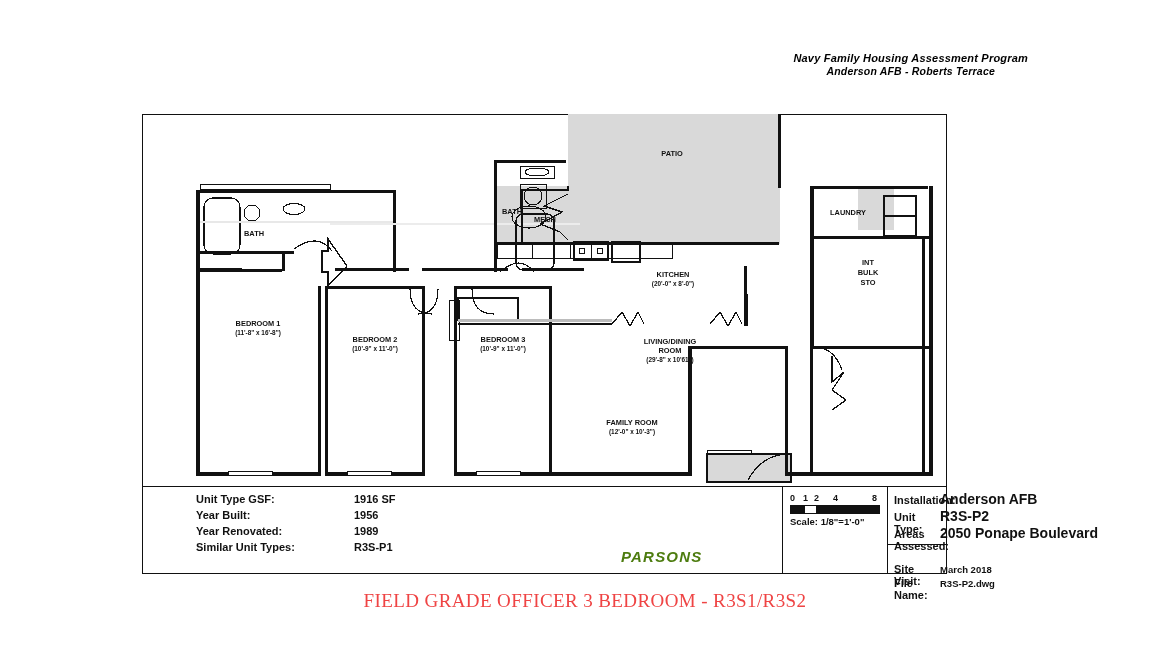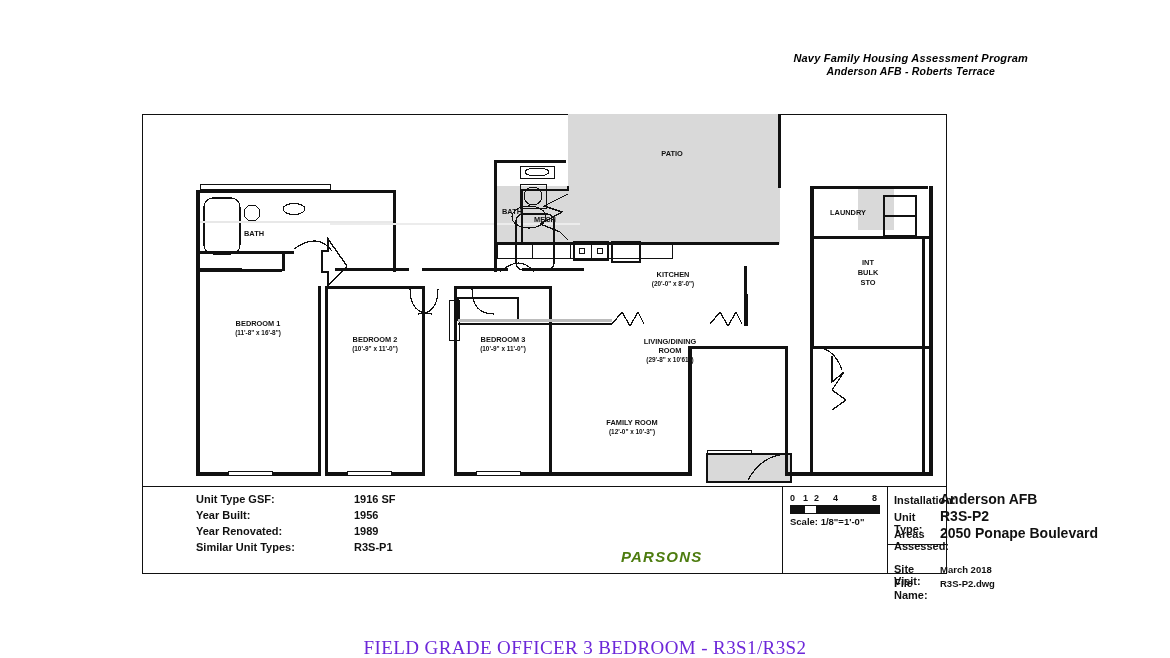--- a/index.html
+++ b/index.html
@@ -169,22 +169,21 @@
   
   .maintitle {
     position: absolute;
     left: 0;
     right: 0;
     top: 590px;
     text-align: center;
     font-family: "Liberation Serif", serif;
     font-size: 19px;
     letter-spacing: .4px;
-    color: #6d28d9;
-    margin-top: 47px;
+    color: #ef4444;
   }
 
   .rm {
     font-size: 7.4px;
     font-weight: bold;
     fill: #111;
     text-anchor: middle;
     font-family: "Liberation Sans", sans-serif;
   }
   .rm.dim { font-size: 6.4px; }

